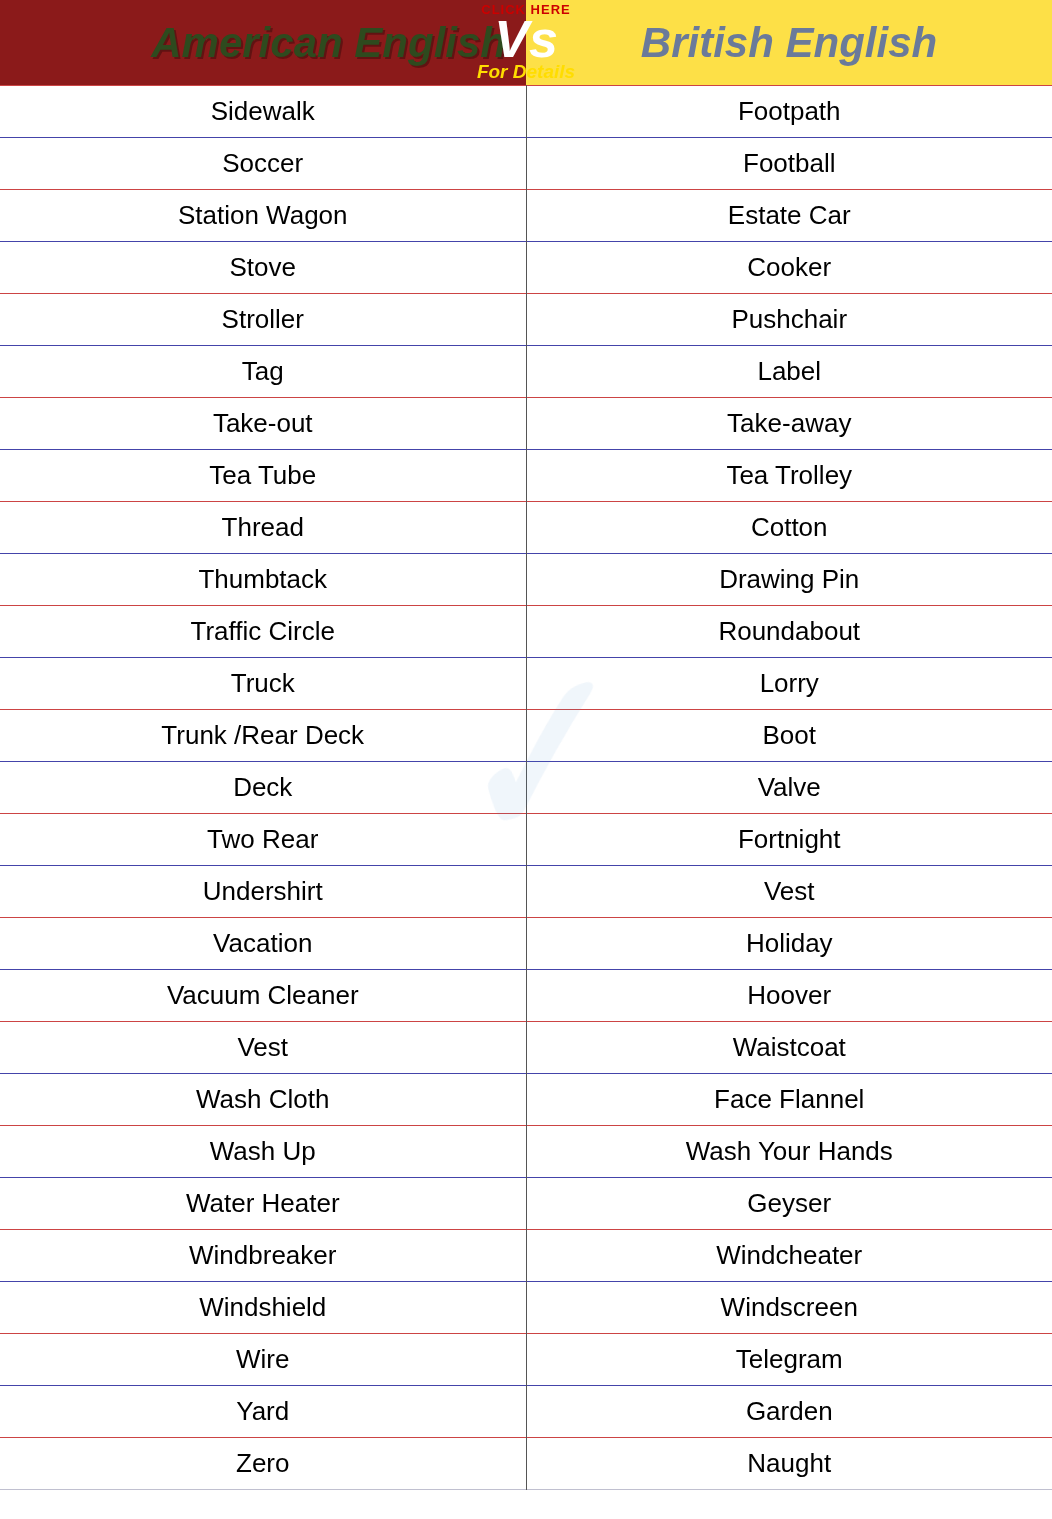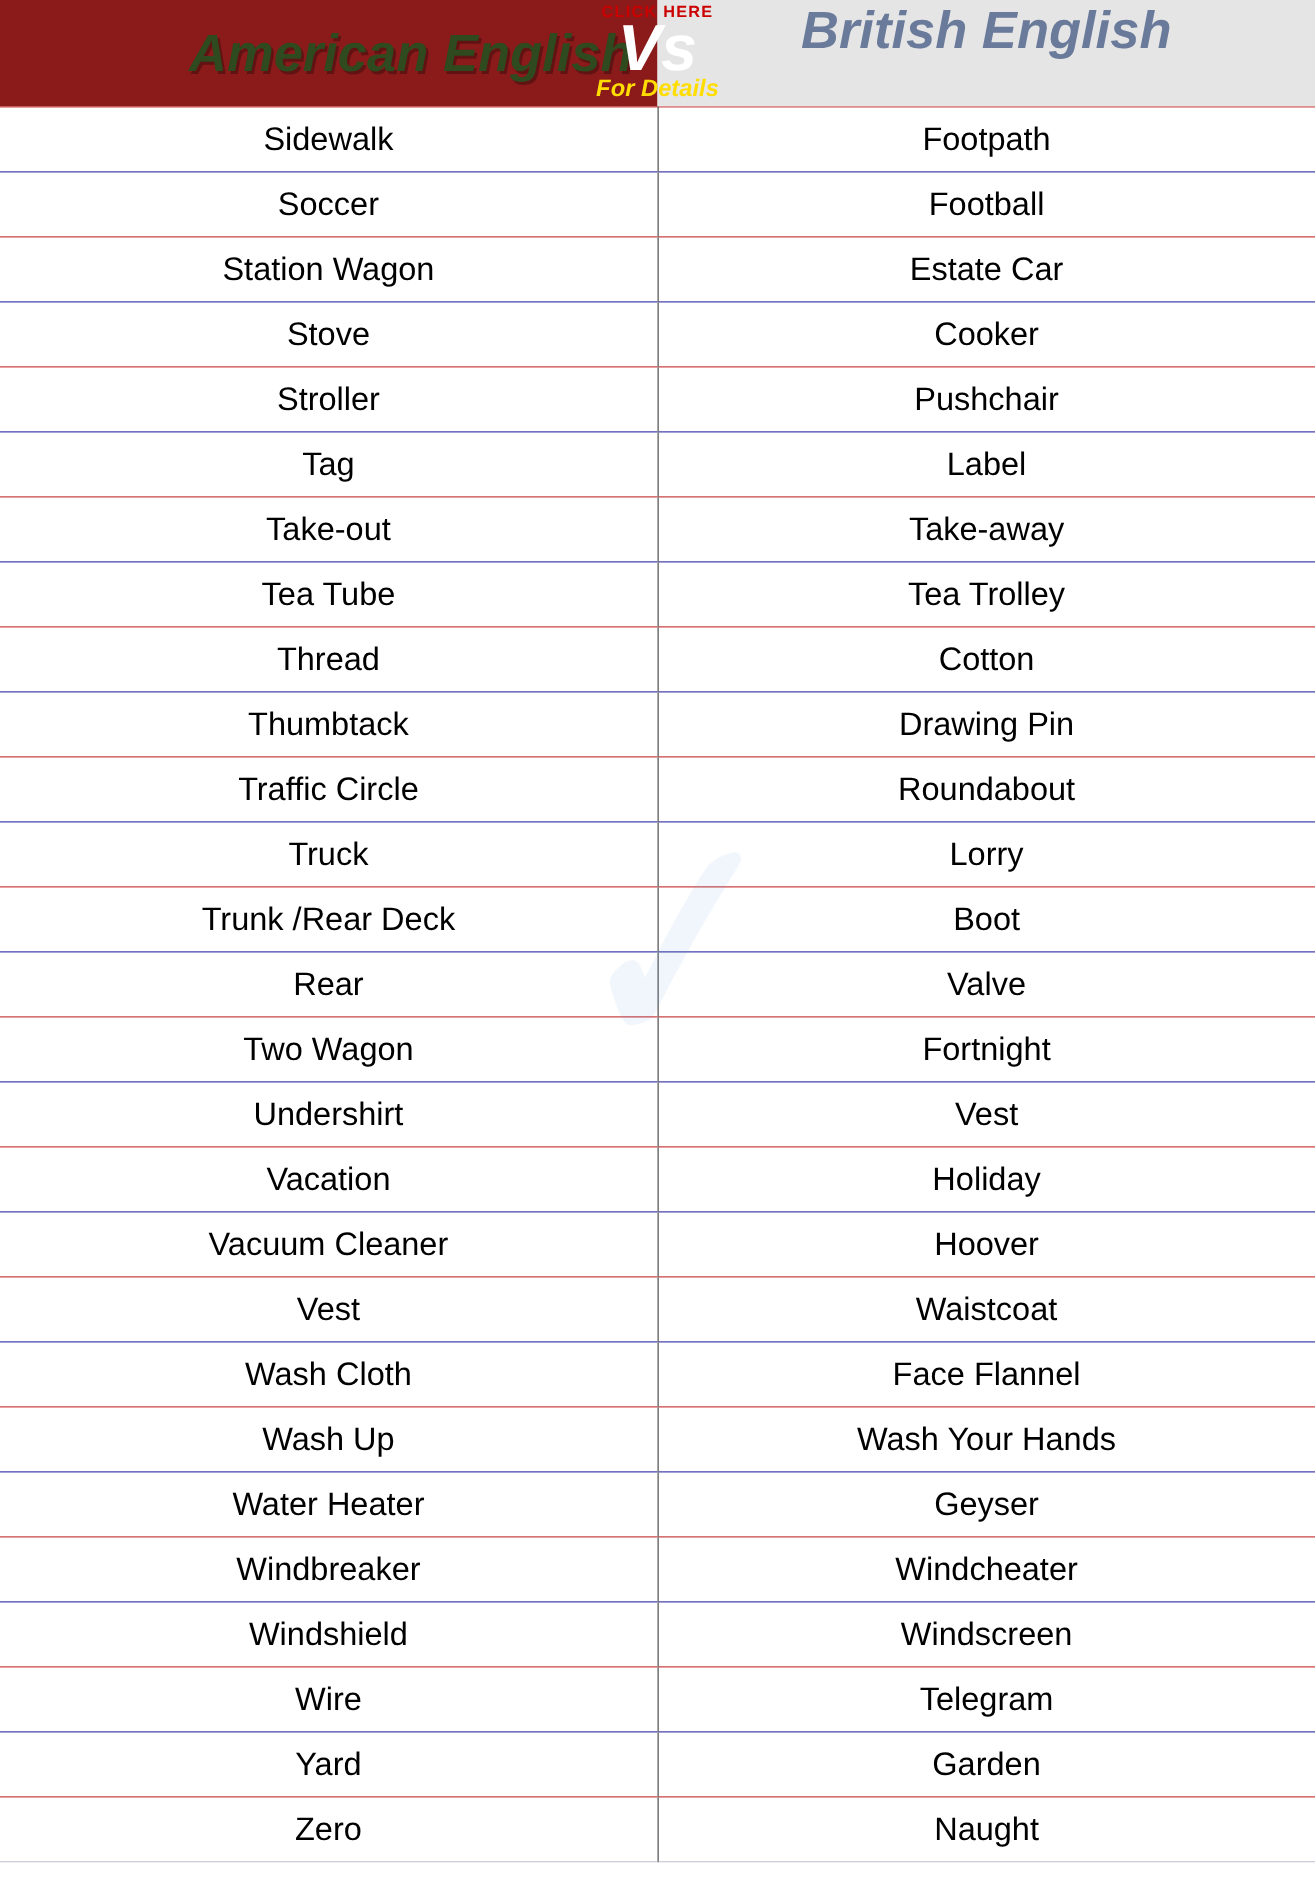--- a/index.html
+++ b/index.html
@@ -28,24 +28,24 @@
     .header-american span {
       color: #2e4a1e;
       font-size: 42px;
       font-weight: 900;
       font-style: italic;
       text-shadow: 2px 2px 0px rgba(0,0,0,0.3);
       font-family: 'Arial Black', Arial, sans-serif;
     }
 
     .header-british {
-      background-color: #e5e5e5;
+      background-color: #fde047;
       flex: 1;
       display: flex;
-      align-items: flex-start;
+      align-items: center;
       justify-content: center;
       padding: 0 20px;
     }
 
     .header-british span {
       color: #6a7a9a;
       font-size: 42px;
       font-weight: 900;
       font-style: italic;
       font-family: 'Arial Black', Arial, sans-serif;
@@ -200,25 +200,25 @@
       </tr>
       <tr>
         <td>Truck</td>
         <td>Lorry</td>
       </tr>
       <tr>
         <td>Trunk /Rear Deck</td>
         <td>Boot</td>
       </tr>
       <tr>
-        <td>Rear</td>
+        <td>Deck</td>
         <td>Valve</td>
       </tr>
       <tr>
-        <td>Two Wagon</td>
+        <td>Two Rear</td>
         <td>Fortnight</td>
       </tr>
       <tr>
         <td>Undershirt</td>
         <td>Vest</td>
       </tr>
       <tr>
         <td>Vacation</td>
         <td>Holiday</td>
       </tr>

